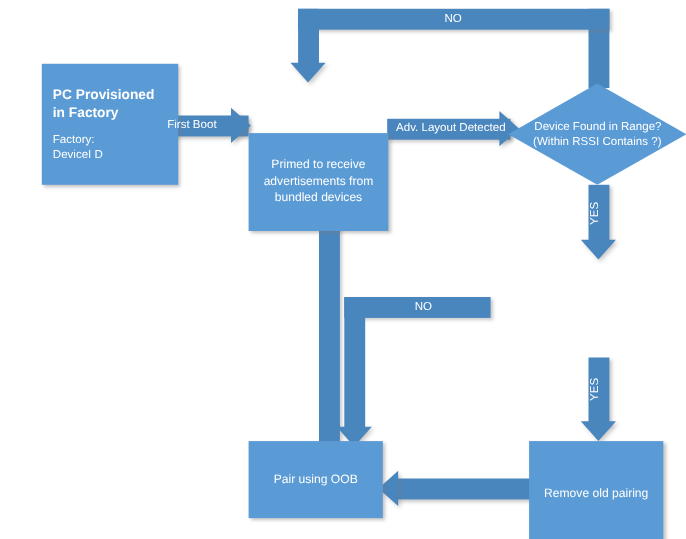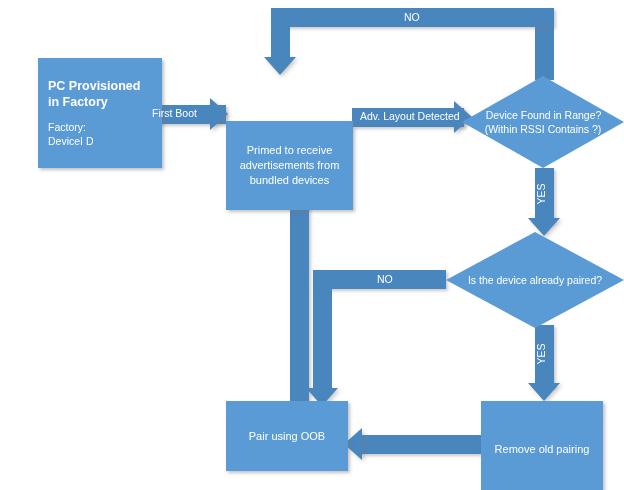--- a/index.html
+++ b/index.html
@@ -132,24 +132,20 @@
   <div class="diamond" style="left:462px;top:76px;width:162px;height:92px;">
     <div class="shape"></div>
     <div class="dtext">
       <div>
         <div>Device Found in Range?</div>
         <div>(Within RSSI Contains ?)</div>
       </div>
     </div>
   </div>
 
-  <div class="diamond" style="left:446px;top:232px;width:178px;height:96px;">
-    <div class="shape"></div>
-    <div class="dtext">Is the device already paired?</div>
-  </div>
 
   <div class="node" style="left:226px;top:401px;width:122px;height:70px;">
     <div class="inner">Pair using OOB</div>
   </div>
 
   <div class="node" style="left:481px;top:401px;width:122px;height:96px;">
     <div class="inner">Remove old pairing</div>
   </div>
 
 </div>

